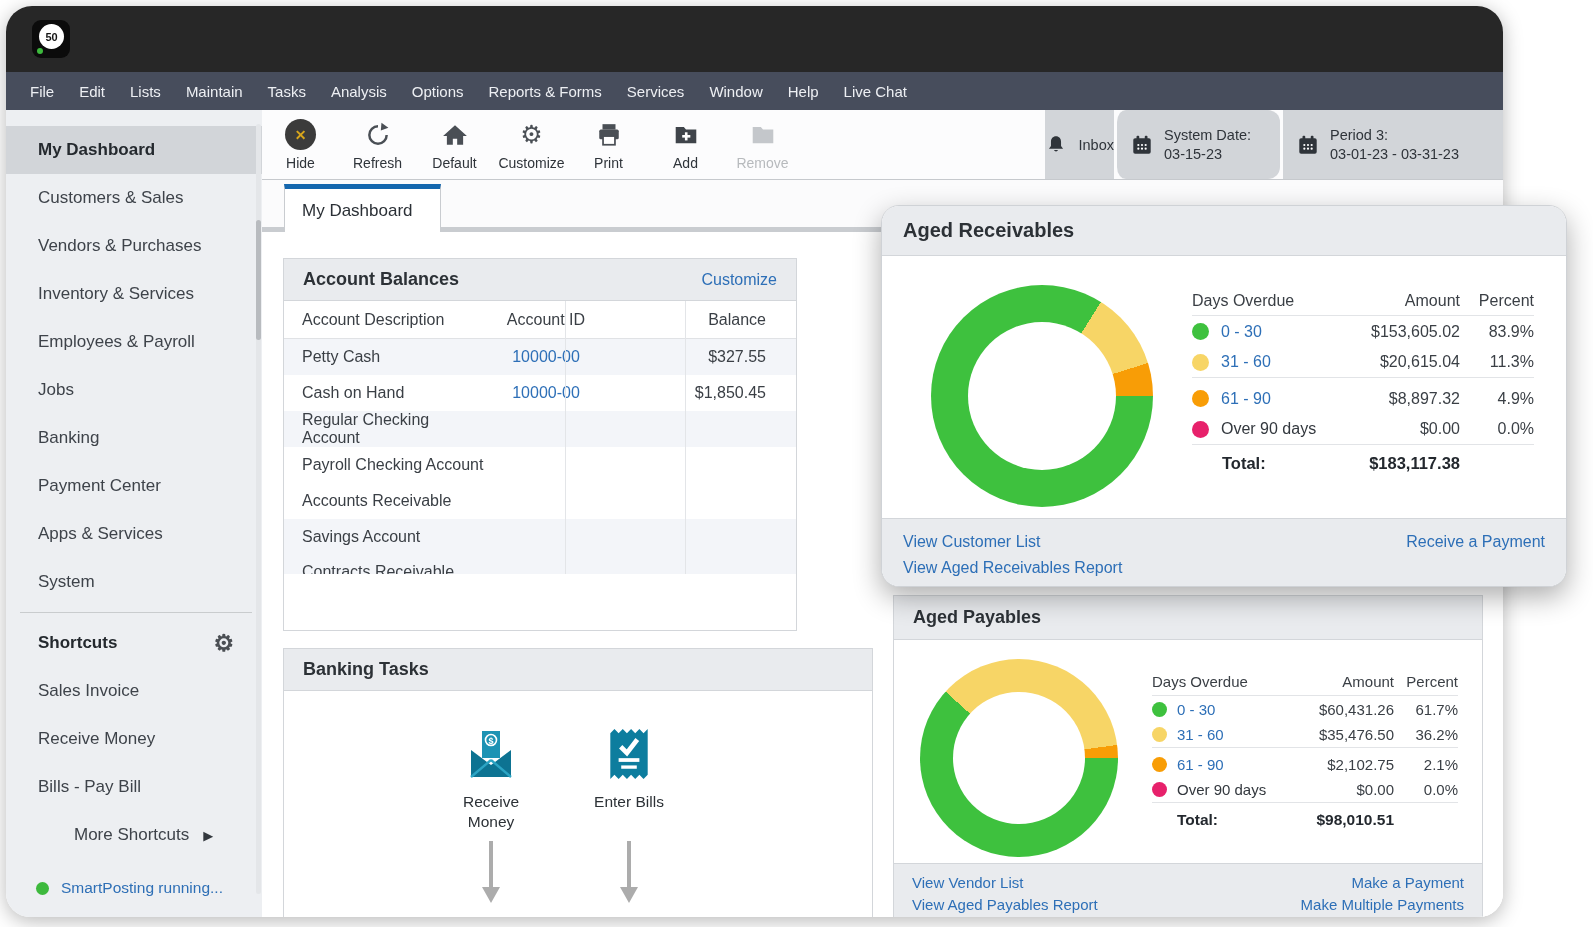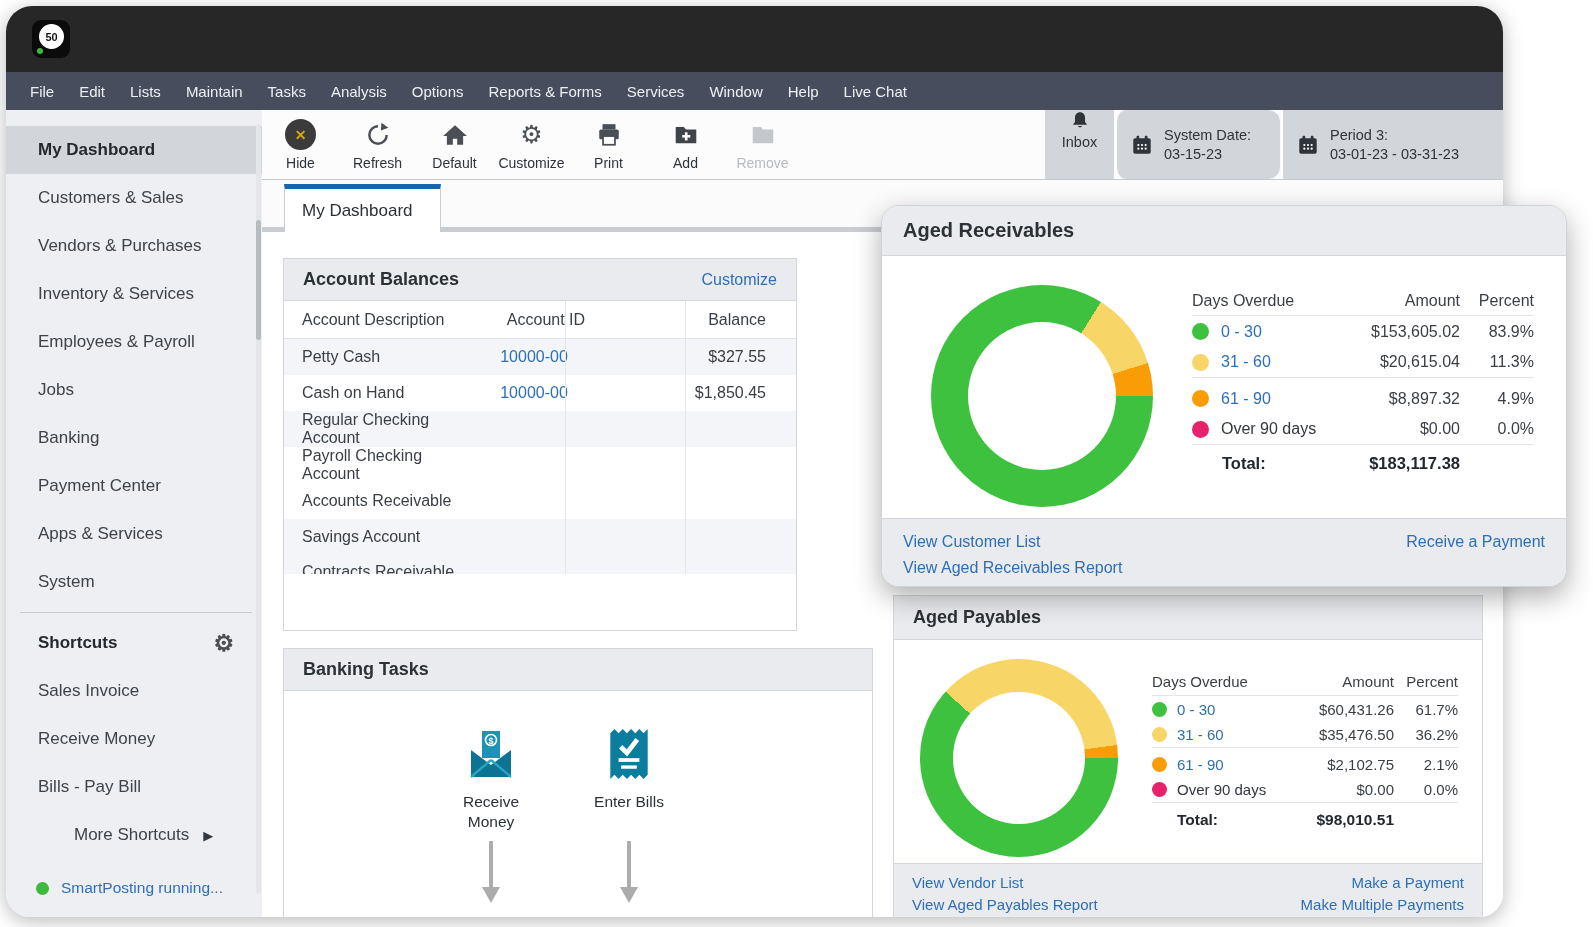--- a/index.html
+++ b/index.html
@@ -42,21 +42,21 @@
 
   .toolbar { height:70px; display:flex; background:#fcfcfd; border-bottom:1px solid #c6c9cd; }
   .tb-btn { width:77px; display:flex; flex-direction:column; align-items:center; justify-content:center; gap:4px; cursor:pointer; }
   .tb-icon { height:32px; display:flex; align-items:center; justify-content:center; }
   .tb-label { font-size:14px; color:#2f343a; }
   .tb-btn.disabled .tb-label { color:#b7babd; }
   .hide-circle { width:31px; height:31px; border-radius:50%; background:#3b3b3b; display:flex; align-items:center; justify-content:center;
     color:#d8a61c; font-size:14px; font-weight:bold; }
   .tb-spacer { flex:1; }
   .tb-cell { background:#d2d5d9; border-left:3px solid #fcfcfd; display:flex; align-items:center; cursor:pointer; }
-  .tb-cell.inbox { width:72px; flex-direction:column; justify-content:flex-start; gap:2px; }
+  .tb-cell.inbox { width:72px; flex-direction:row; justify-content:space-between; gap:2px; }
   .tb-cell .cell-label { font-size:14.5px; color:#2f343a; }
   .tb-cell.datecell { padding:0 14px; gap:11px; }
   .two-line div { font-size:14.5px; color:#2f343a; line-height:19px; }
   .tb-cell.syscell { width:166px;border-radius:12px; }
   .tb-cell.percell { width:223px; }
 
   .tabrow { height:52px; background:#fbfbfc; position:relative; }
   .tab-rule { position:absolute; left:0; right:0; bottom:0; height:5px; background:#c9ccd0; }
   .tab { position:absolute; left:22px; top:4px; width:157px; height:48px; background:#fff;
     border:1px solid #c9ccd0; border-bottom:none; border-top:5px solid #1467ae; z-index:2;
@@ -72,21 +72,21 @@
 
   
   #acct { left:21px; top:26px; width:514px; height:373px; }
   #acct .panel-header { height:42px; justify-content:space-between; }
   #acct .panel-title { font-size:18px; }
   #acct .customize { font-size:16px; }
   .acct-colhead { height:38px; display:flex; align-items:center; border-bottom:1px solid #e0e2e5; font-size:16px; color:#3a3f45; }
   .col-desc { flex:1; padding-left:18px; }
   .col-id { width:120px; text-align:center; }
   .col-bal { width:190px; text-align:right; padding-right:30px; }
-  .acct-row { height:36px; display:flex; align-items:center; font-size:16px; color:#3a3f45;gap:12px; }
+  .acct-row { height:36px; display:flex; align-items:center; font-size:16px; color:#3a3f45; }
   .acct-row.shade { background:#f3f5f9; }
   .acct-row.partial { height:19px; overflow:hidden; align-items:flex-start; }
   .acct-row.partial .col-desc { line-height:34px; }
   .pill-id { width:92px; height:18px; border-radius:3px; background:#bfd3e4; margin:0 auto; }
   .pill-bal { width:84px; height:18px; border-radius:3px; background:#d6d9dc; margin-left:auto; margin-right:30px; }
   .vsep { position:absolute; top:42px; width:1px; background:#e3e5e8; }
   #acct .vsep { height:273px; }
   .acct-footer { position:absolute; left:0; right:0; bottom:0; height:58px; background:#e9ebee; border-top:1px solid #d3d6da;
     padding:7px 19px 0 19px; font-size:15px; }
   .foot-line { display:flex; justify-content:space-between; line-height:23px; }

